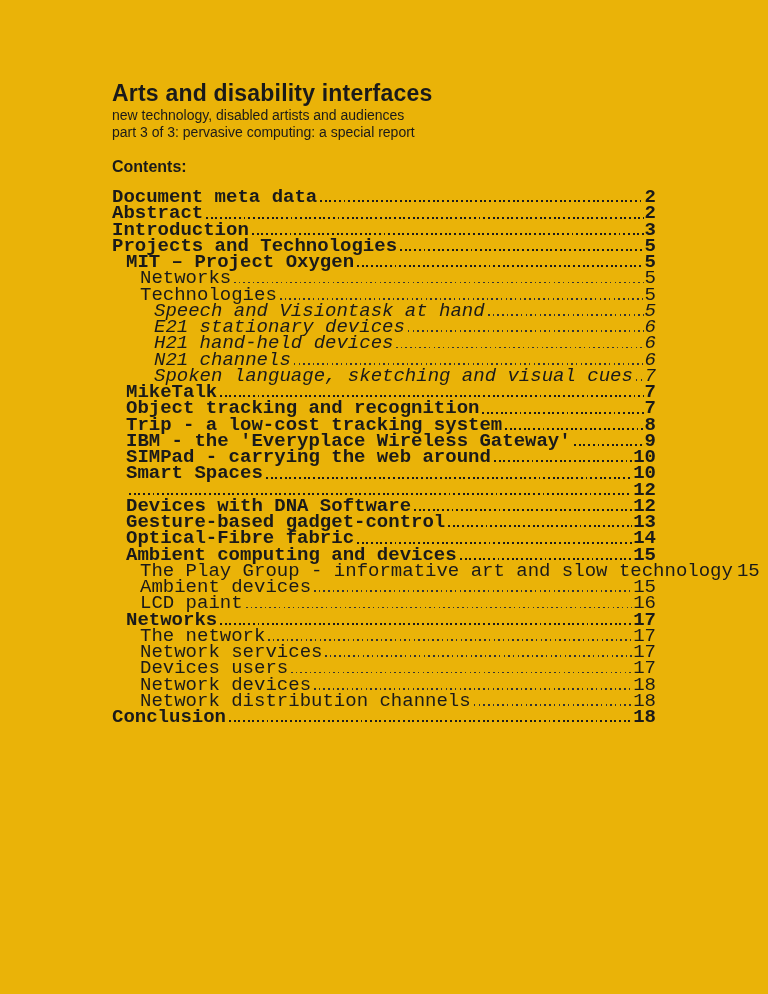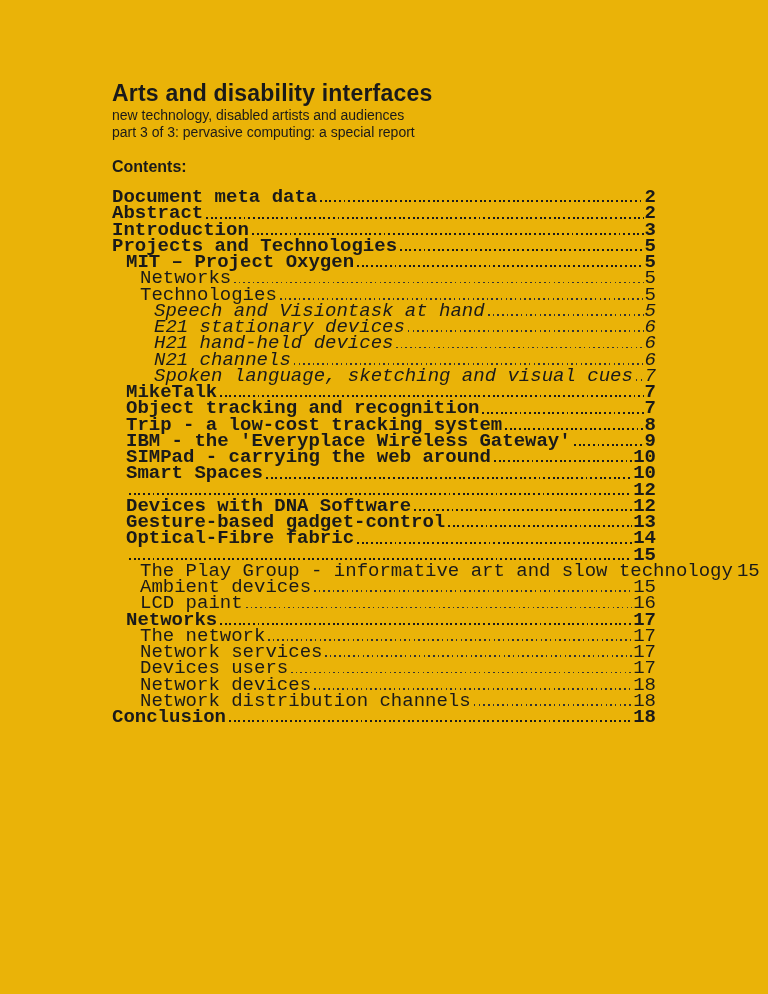--- a/index.html
+++ b/index.html
@@ -194,20 +194,21 @@
     <span class="toc-label">Gesture-based gadget-control</span>
     <span class="toc-leader"></span>
     <span class="toc-page">13</span>
   </div>
       <div class="toc-row lvl2 s-bold">
     <span class="toc-label">Optical-Fibre fabric</span>
     <span class="toc-leader"></span>
     <span class="toc-page">14</span>
   </div>
       <div class="toc-row lvl2 s-bold">
+    <span class="toc-label">Ambient computing and devices</span>
     <span class="toc-leader"></span>
     <span class="toc-page">15</span>
   </div>
       <div class="toc-row lvl3 s-regular">
     <span class="toc-label">The Play Group - informative art and slow technology</span>
     <span class="toc-leader"></span>
     <span class="toc-page">15</span>
   </div>
       <div class="toc-row lvl3 s-regular">
     <span class="toc-label">Ambient devices</span>

